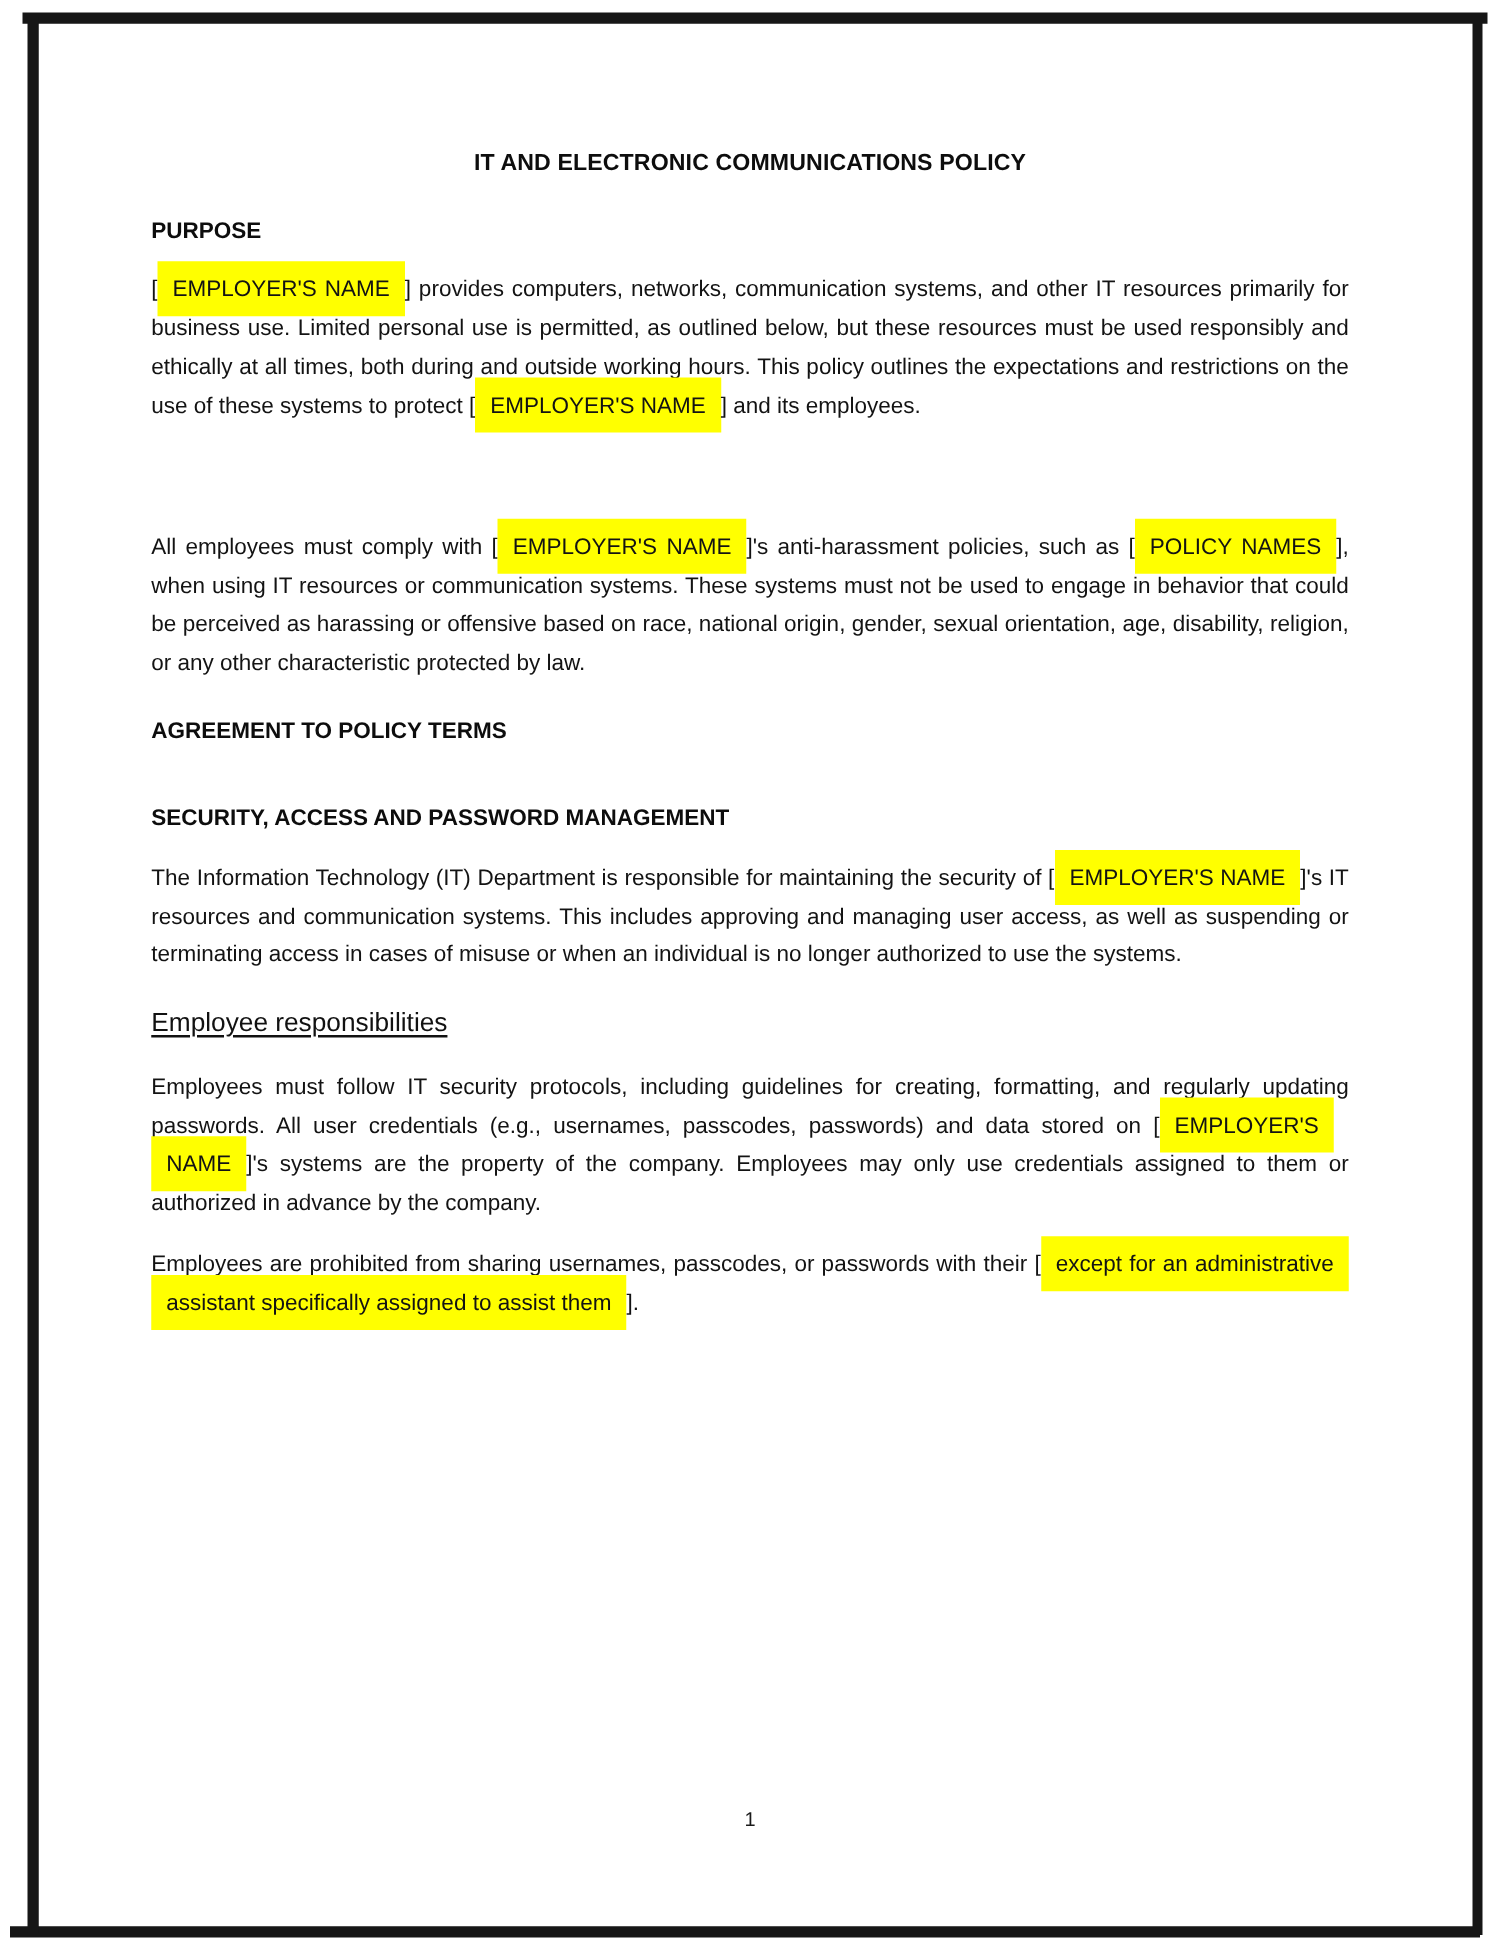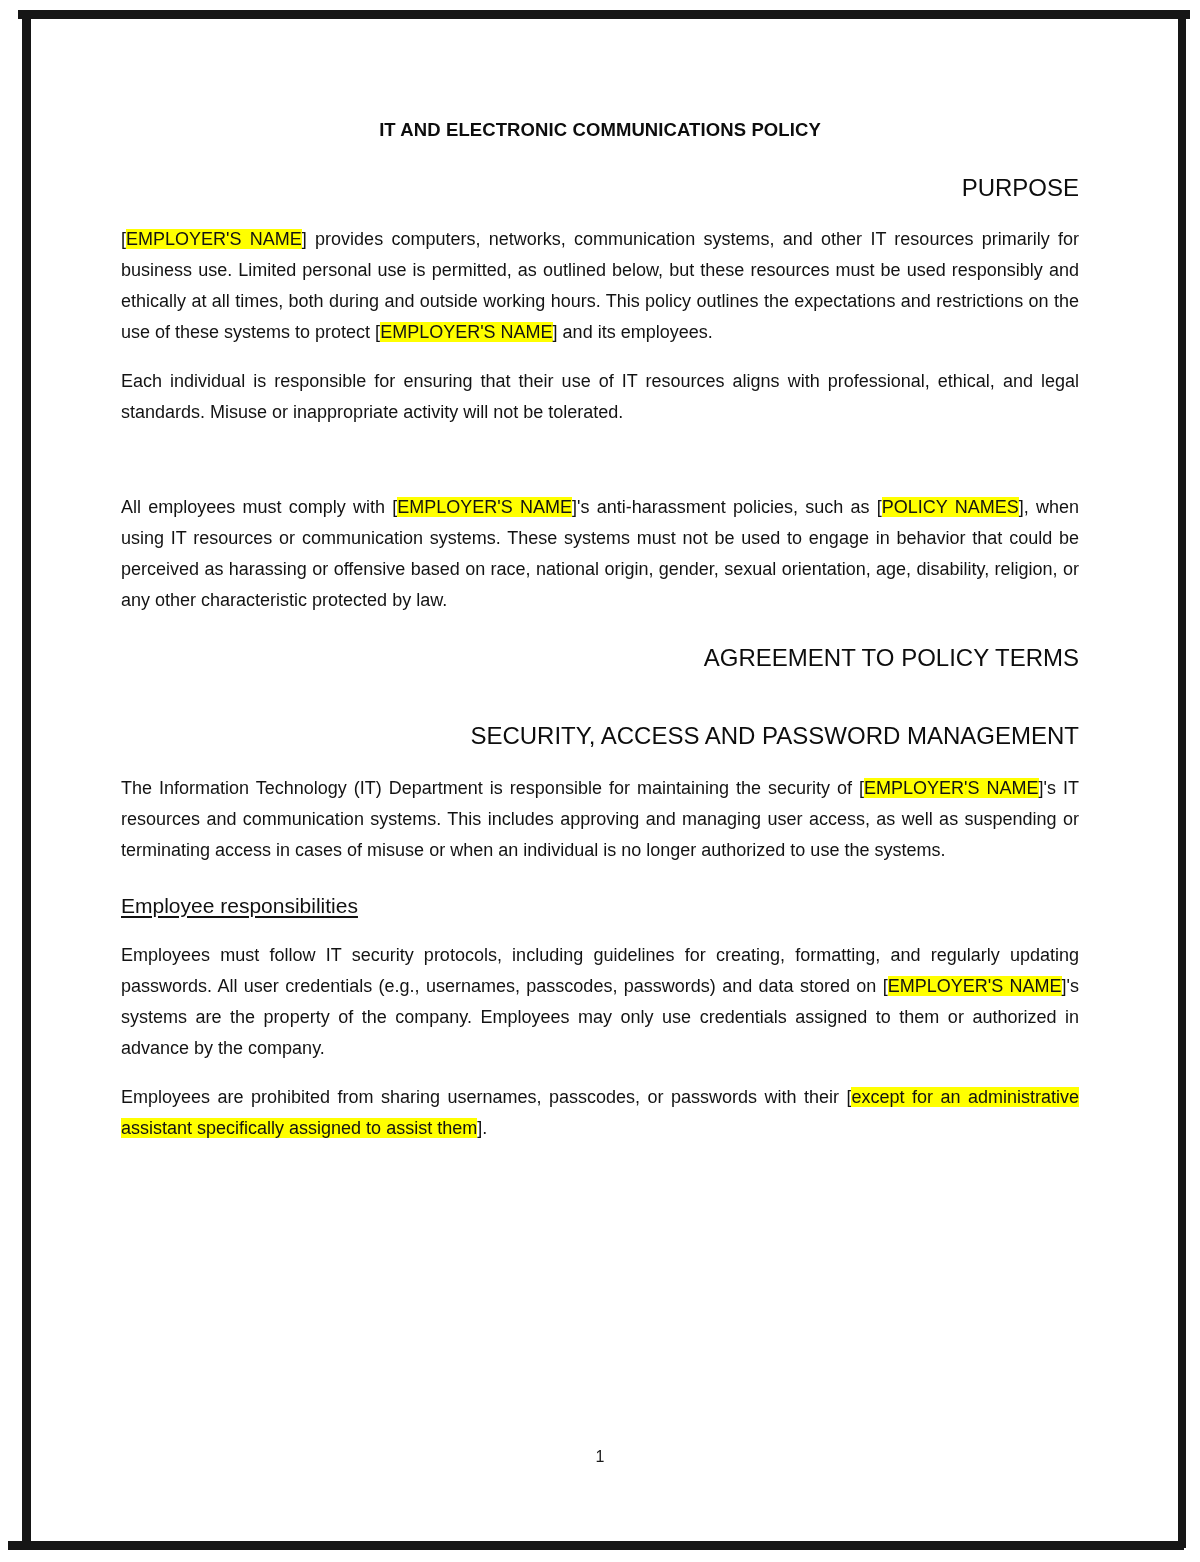--- a/index.html
+++ b/index.html
@@ -48,26 +48,25 @@
     font-size: 18.5px;
     font-weight: bold;
     color: #0d0d0d;
     letter-spacing: 0.1px;
     margin: 0;
     padding-top: 118px;
     line-height: 1.3;
   }
 
   .section-heading {
-    font-size: 24px;
-    font-weight: normal;
+    font-size: 18px;
+    font-weight: bold;
     color: #0d0d0d;
     margin: 0;
     line-height: 1.35;
-    text-align: right;
   }
 
   .sub-heading {
     font-size: 21px;
     font-weight: normal;
     color: #111111;
     text-decoration: underline;
     text-underline-offset: 3px;
     margin: 0;
     line-height: 1.35;
@@ -88,21 +87,21 @@
 
   
   .gap-title    { height: 30px; }
   .gap-heading  { height: 20px; }
   .gap-para     { height: 18px; }
   .gap-section  { height: 26px; }
 
   mark.hl {
     background: #ffff00;
     color: #131313;
-    padding: 0;
+    padding: 12px;
     box-decoration-break: clone;
     margin-top: 28px;
     -webkit-box-decoration-break: clone;
   }
 
   .page-number {
     position: absolute;
     left: 0;
     top: 1448px;
     width: 958px;
@@ -128,21 +127,20 @@
     <div class="gap-title"></div>
 
     <h2 class="section-heading">PURPOSE</h2>
 
     <div class="gap-heading"></div>
 
     <p class="para"><span>[</span><mark class="hl">EMPLOYER'S NAME</mark><span>] provides computers, networks, communication systems, and other IT resources primarily for business use. Limited personal use is permitted, as outlined below, but these resources must be used responsibly and ethically at all times, both during and outside working hours. This policy outlines the expectations and restrictions on the use of these systems to protect [</span><mark class="hl">EMPLOYER'S NAME</mark><span>] and its employees.</span></p>
 
     <div class="gap-para"></div>
 
-    <p class="para">Each individual is responsible for ensuring that their use of IT resources aligns with professional, ethical, and legal standards. Misuse or inappropriate activity will not be tolerated.</p>
 
     <div class="gap-para"></div>
 
 
     <div class="gap-section"></div>
 
 
     <div class="gap-heading"></div>
 
     <p class="para"><span>All employees must comply with [</span><mark class="hl">EMPLOYER'S NAME</mark><span>]'s anti-harassment policies, such as [</span><mark class="hl">POLICY NAMES</mark><span>], when using IT resources or communication systems. These systems must not be used to engage in behavior that could be perceived as harassing or offensive based on race, national origin, gender, sexual orientation, age, disability, religion, or any other characteristic protected by law.</span></p>

